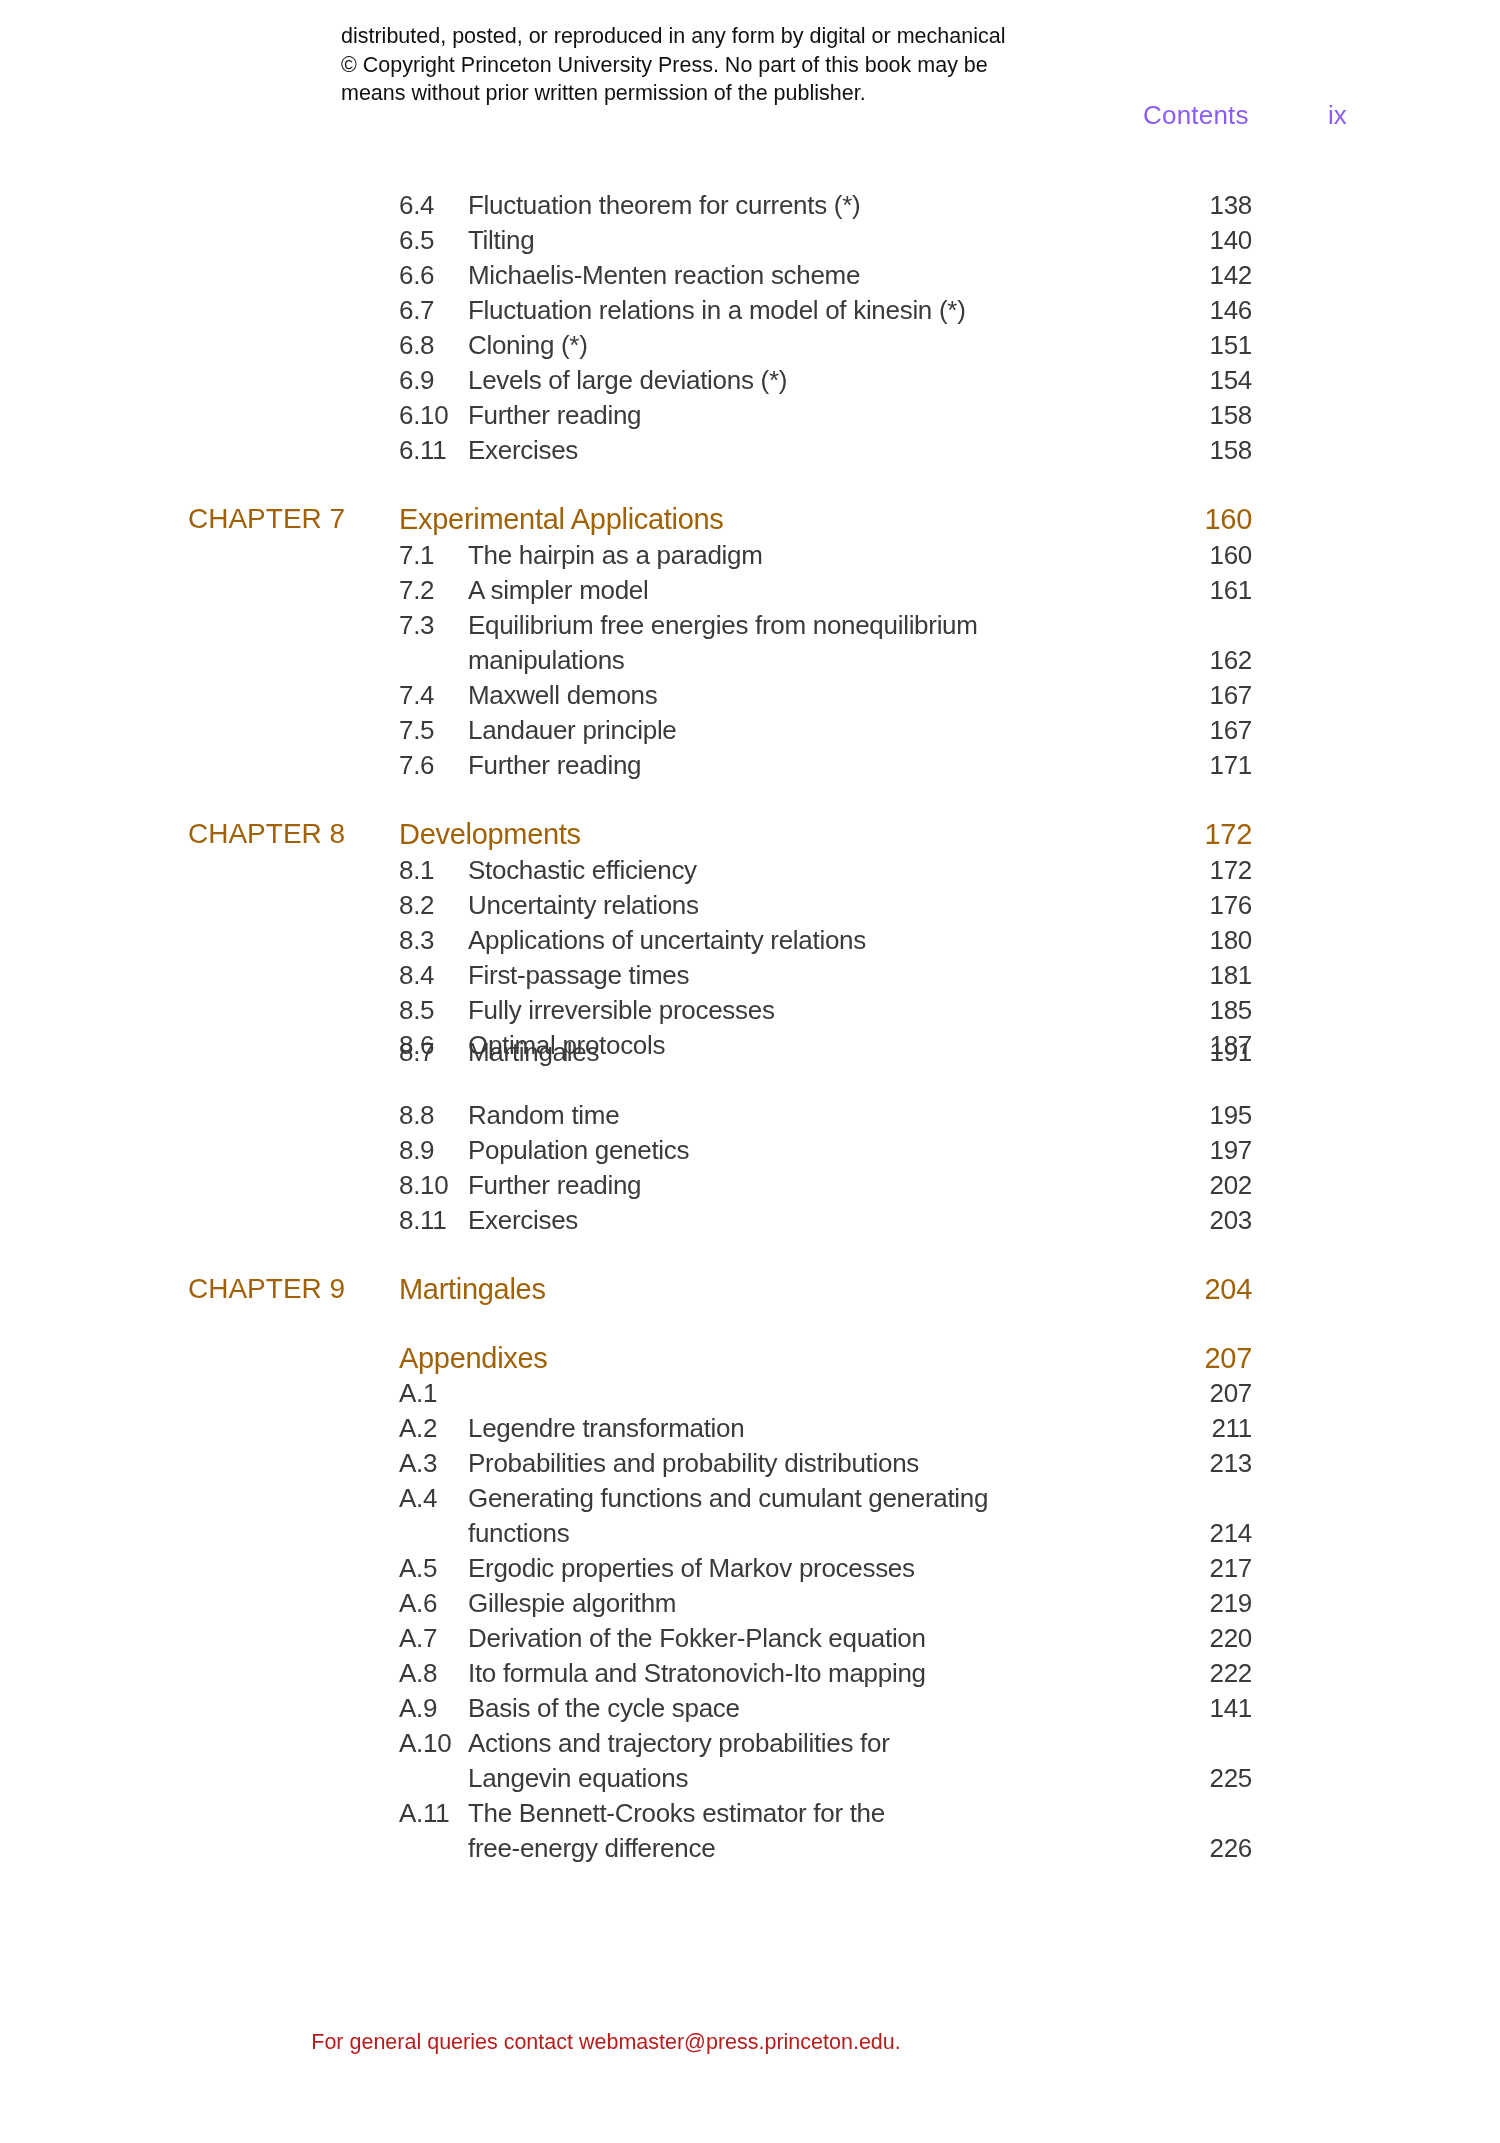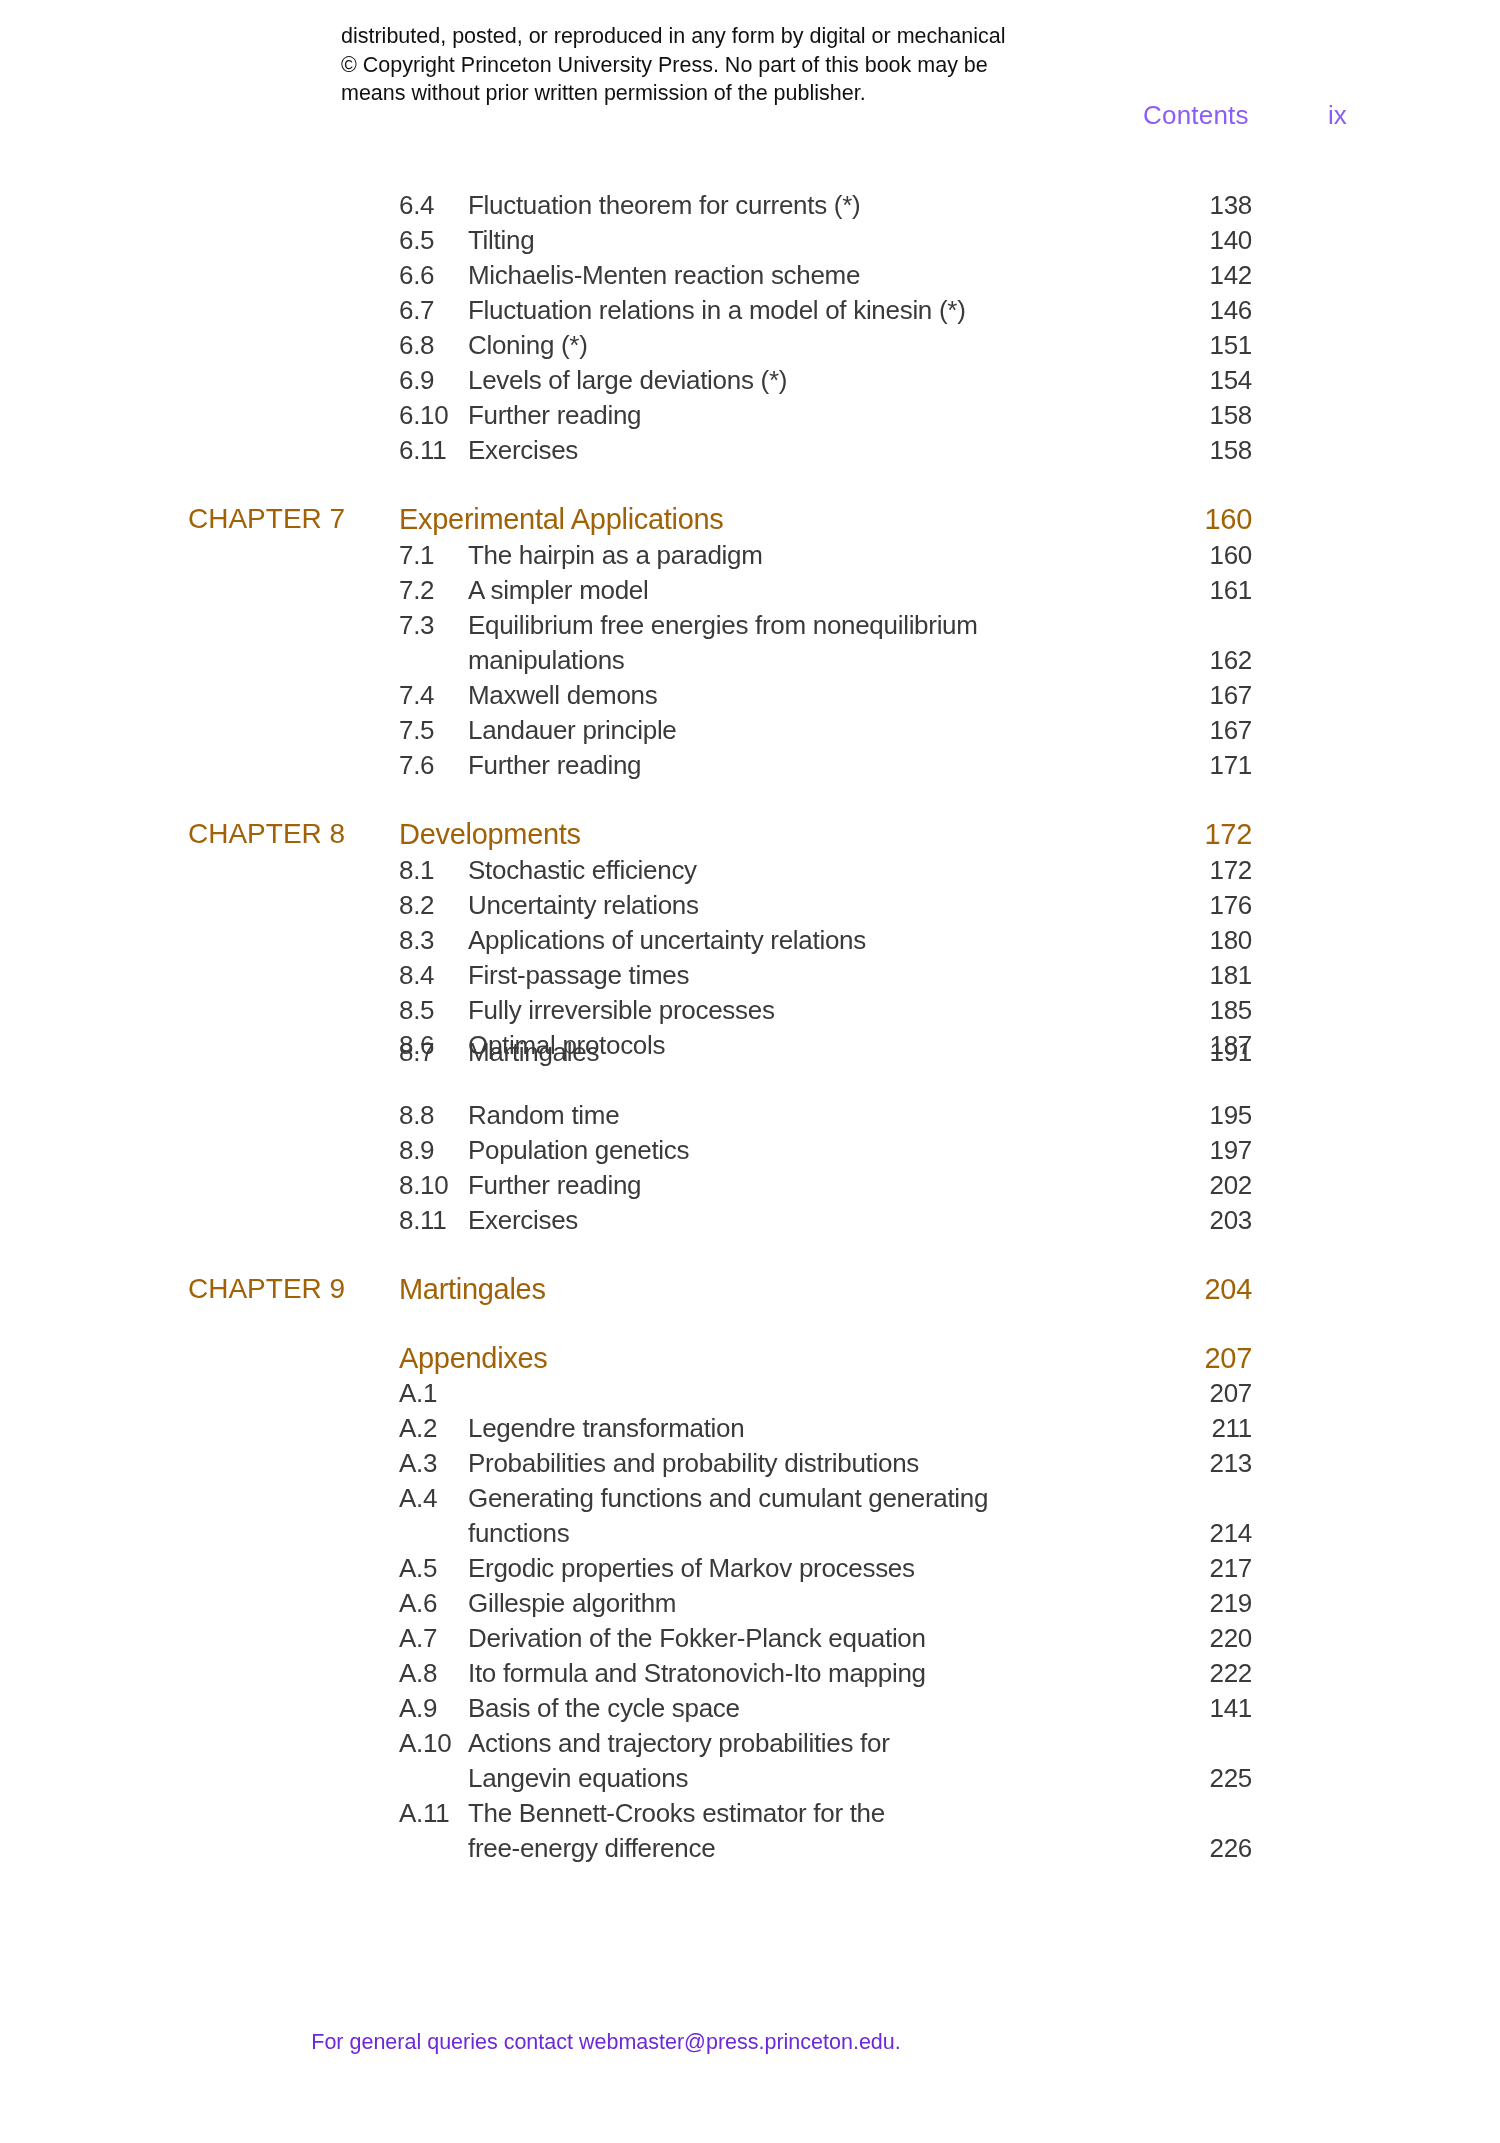--- a/index.html
+++ b/index.html
@@ -22,21 +22,21 @@
   }
   .row .num { position:absolute; left:399px; }
   .row .title { position:absolute; left:468px; white-space:nowrap; }
   .row .page { position:absolute; right:248px; text-align:right; }
   .row.chap { font-size:29px; color:#a16207; }
   .row.chap .chap-label { position:absolute; left:188px; font-size:28px; letter-spacing:0px; }
   .row.chap .title { left:399px; }
   .row.cont .title { left:468px; }
   .footer {
     position:absolute; left:0; top:2030px; width:1212px; text-align:center;
-    font-family:"Liberation Sans", sans-serif; font-size:21.5px; color:#6d28d9;
+    font-family:"Liberation Sans", sans-serif; font-size:21.5px; color:#b91c1c;
   }
 </style>
 </head>
 <body>
 
 <div class="copyright">
   <div>distributed, posted, or reproduced in any form by digital or mechanical</div>
   <div>© Copyright Princeton University Press. No part of this book may be</div>
   <div>means without prior written permission of the publisher.</div>
 </div>

